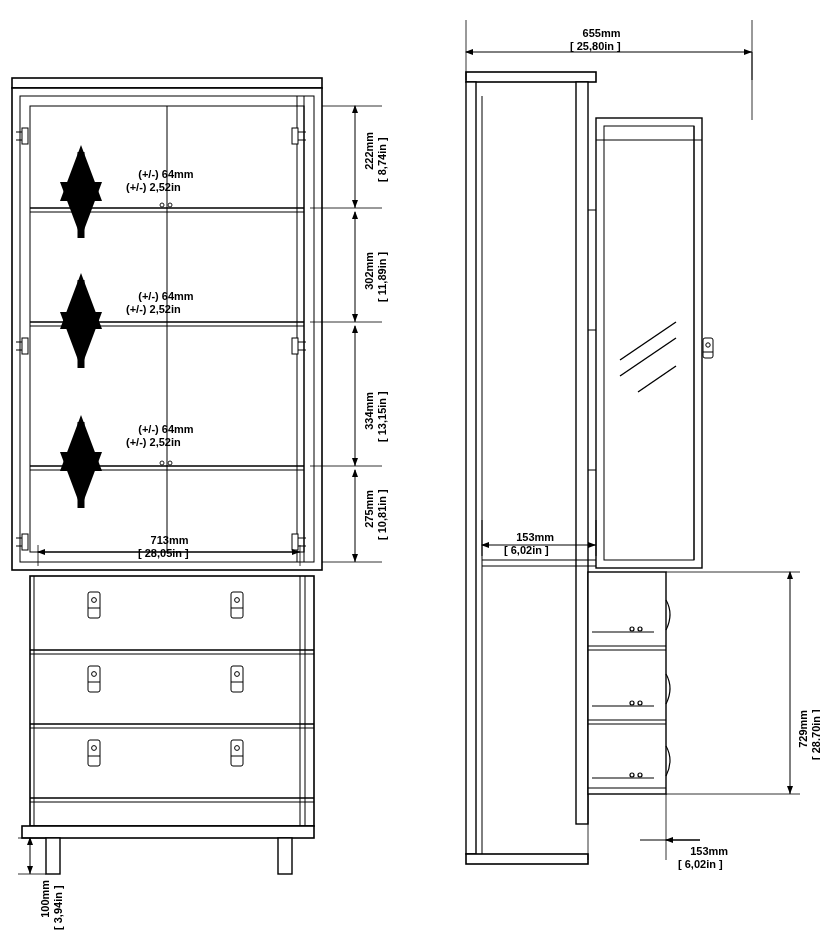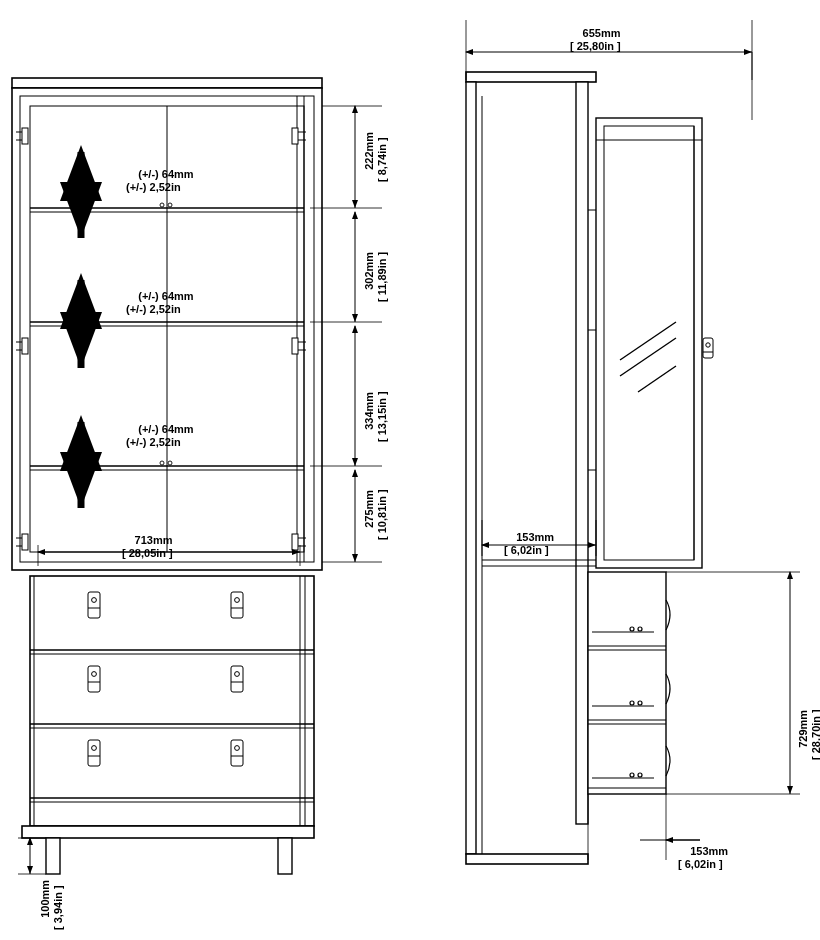--- a/index.html
+++ b/index.html
@@ -245,21 +245,21 @@
   <div class="lbl" style="left:126px; top:155px;">
     <span>(+/-) 64mm</span><span class="l2">(+/-) 2,52in</span>
   </div>
   <div class="lbl" style="left:126px; top:277px;">
     <span>(+/-) 64mm</span><span class="l2">(+/-) 2,52in</span>
   </div>
   <div class="lbl" style="left:126px; top:410px;">
     <span>(+/-) 64mm</span><span class="l2">(+/-) 2,52in</span>
   </div>
 
-  <div class="lbl" style="left:122px; top:521px; text-align:center;">
+  <div class="lbl" style="left:138px; top:521px; text-align:center;">
     <span>713mm</span><span class="l2">[ 28,05in ]</span>
   </div>
 
   <div class="lbl vert" style="left:350px; top:182px; transform:rotate(-90deg);">
     <span>222mm</span><span class="l2">[ 8,74in ]</span>
   </div>
   <div class="lbl vert" style="left:350px; top:302px; transform:rotate(-90deg);">
     <span>302mm</span><span class="l2">[ 11,89in ]</span>
   </div>
   <div class="lbl vert" style="left:350px; top:442px; transform:rotate(-90deg);">

